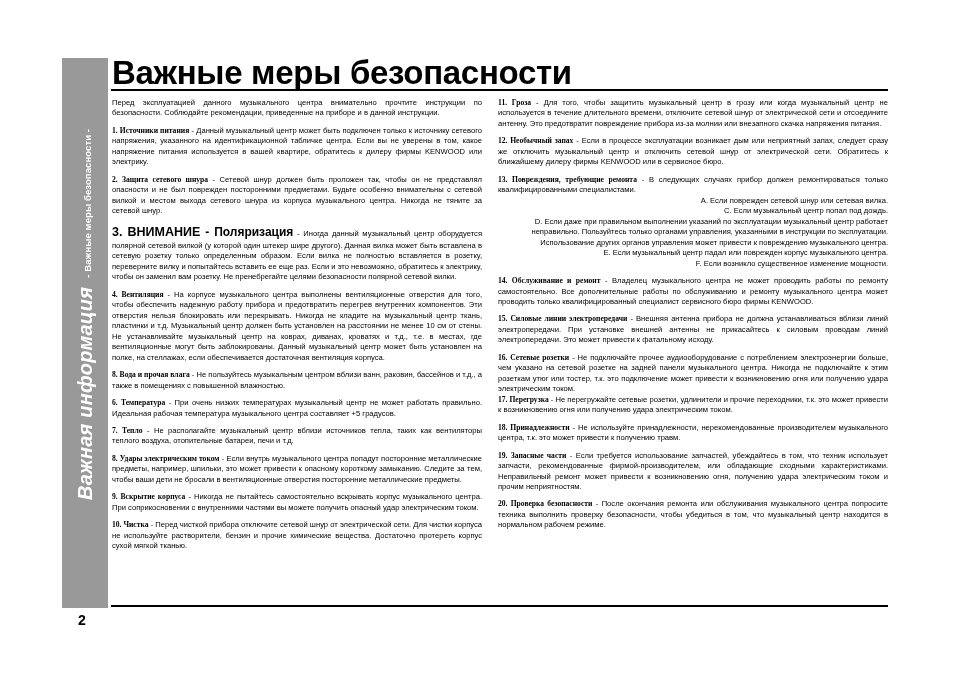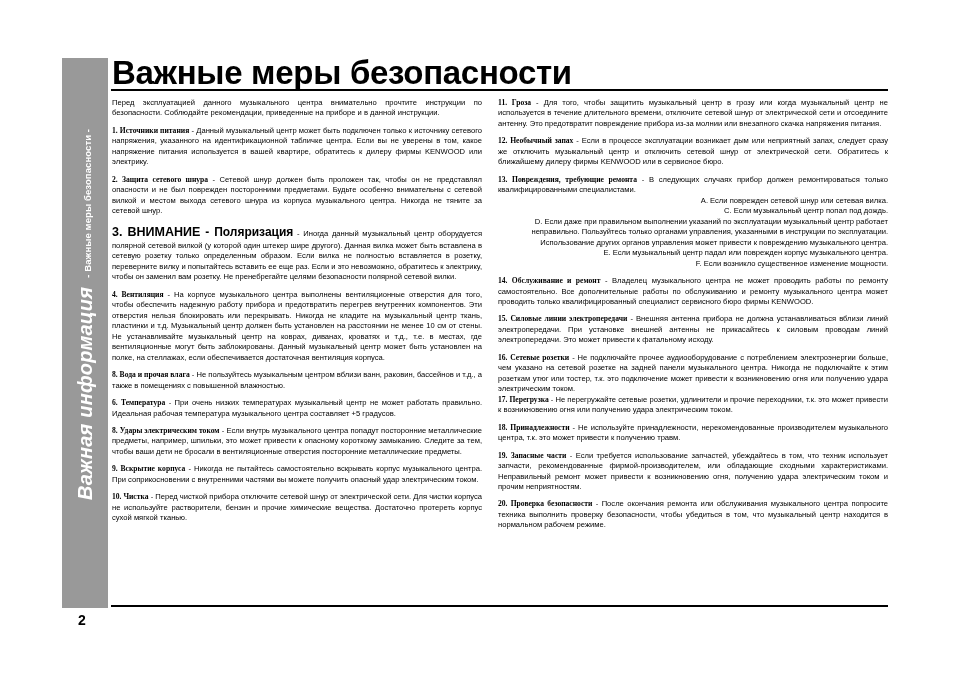--- a/index.html
+++ b/index.html
@@ -169,20 +169,21 @@
     <p class="para"><span class="lead">2. Защита сетевого шнура</span><span> - Сетевой шнур должен быть проложен так, чтобы он не представлял опасности и не был поврежден посторонними предметами. Будьте особенно внимательны с сетевой вилкой и местом выхода сетевого шнура из корпуса музыкального центра. Никогда не тяните за сетевой шнур.</span></p>
 
     <p class="para"><span class="lead-big">3. </span><span class="lead-big">ВНИМАНИЕ</span><span class="lead-mid"> - Поляризация</span><span> - Иногда данный музыкальный центр  оборудуется полярной сетевой вилкой (у которой один штекер шире другого). Данная вилка может быть вставлена в сетевую розетку только определенным образом. Если вилка не полностью вставляется в розетку, переверните вилку и попытайтесь вставить ее еще раз. Если и это невозможно, обратитесь к электрику, чтобы он заменил вам розетку. Не пренебрегайте целями безопасности полярной сетевой вилки.</span></p>
 
     <p class="para"><span class="lead">4. Вентиляция</span><span> - На корпусе музыкального центра выполнены вентиляционные отверстия для того, чтобы обеспечить надежную работу прибора и предотвратить перегрев внутренних компонентов. Эти отверстия нельзя блокировать или перекрывать. Никогда не кладите на музыкальный центр ткань, пластинки и т.д. Музыкальный центр должен быть установлен на расстоянии не менее 10 см от стены. Не устанавливайте музыкальный центр на коврах, диванах, кроватях и т.д., т.е. в местах, где вентиляционные могут быть заблокированы. Данный музыкальный центр может быть установлен на полке, на стеллажах, если обеспечивается достаточная вентиляция корпуса.</span></p>
 
     <p class="para"><span class="lead">8. Вода и прочая влага</span><span> - Не пользуйтесь музыкальным центром вблизи ванн, раковин, бассейнов и т.д., а также в помещениях с повышенной влажностью.</span></p>
 
     <p class="para"><span class="lead">6. Температура</span><span> - При очень низких температурах музыкальный центр не может работать правильно. Идеальная рабочая температура музыкального центра составляет +5 градусов.</span></p>
 
+    <p class="para"><span class="lead">7. Тепло</span><span> - Не располагайте музыкальный центр вблизи источников тепла, таких как вентиляторы теплого воздуха, отопительные батареи, печи и т.д.</span></p>
 
     <p class="para"><span class="lead">8. Удары электрическим током</span><span> - Если внутрь музыкального центра попадут посторонние металлические предметы, например, шпильки, это может привести к опасному короткому замыканию. Следите за тем, чтобы ваши дети не бросали в вентиляционные отверстия посторонние металлические предметы.</span></p>
 
     <p class="para"><span class="lead">9. Вскрытие корпуса</span><span> - Никогда не пытайтесь самостоятельно вскрывать корпус музыкального центра. При соприкосновении с внутренними частями вы можете получить опасный удар электрическим током.</span></p>
 
     <p class="para"><span class="lead">10. Чистка</span><span> - Перед чисткой прибора отключите сетевой шнур от электрической сети. Для чистки корпуса не используйте растворители, бензин и прочие химические вещества. Достаточно протереть корпус сухой мягкой тканью.</span></p>
   </div>
 
   <div class="col col-right">
     <p class="para"><span class="lead">11. Гроза</span><span> - Для того, чтобы защитить музыкальный центр в грозу или когда музыкальный центр не используется в течение длительного времени, отключите сетевой шнур от электрической сети и отсоедините антенну. Это предотвратит повреждение прибора из-за молнии или внезапного скачка напряжения питания.</span></p>

